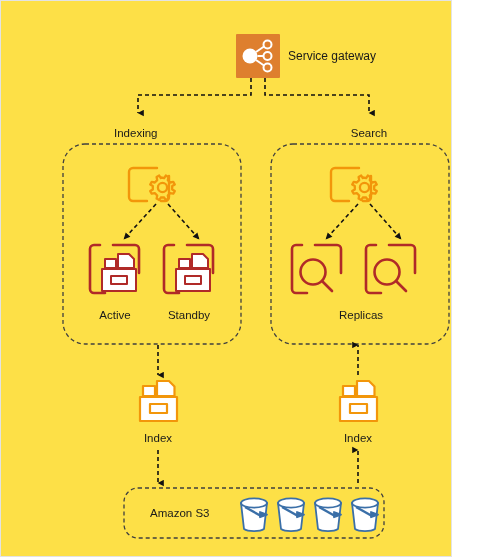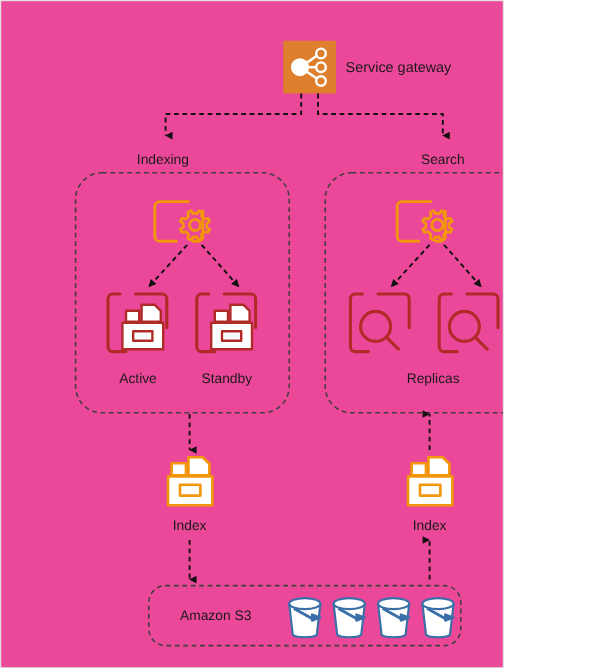--- a/index.html
+++ b/index.html
@@ -5,23 +5,23 @@
   html, body {
     margin: 0;
     padding: 0;
     background: #ffffff;
   }
   body {
     font-family: "Liberation Sans", sans-serif;
   }
   #canvas {
     position: relative;
-    width: 420px;
+    width: 452px;
     height: 557px;
-    background: #ec4899;
+    background: #fde047;
     border: 1px solid #e3e3e3;
     box-sizing: border-box;
     overflow: hidden;
   }
   #diagram {
     position: absolute;
     left: 0;
     top: 0;
     width: 500px;
     height: 557px;

